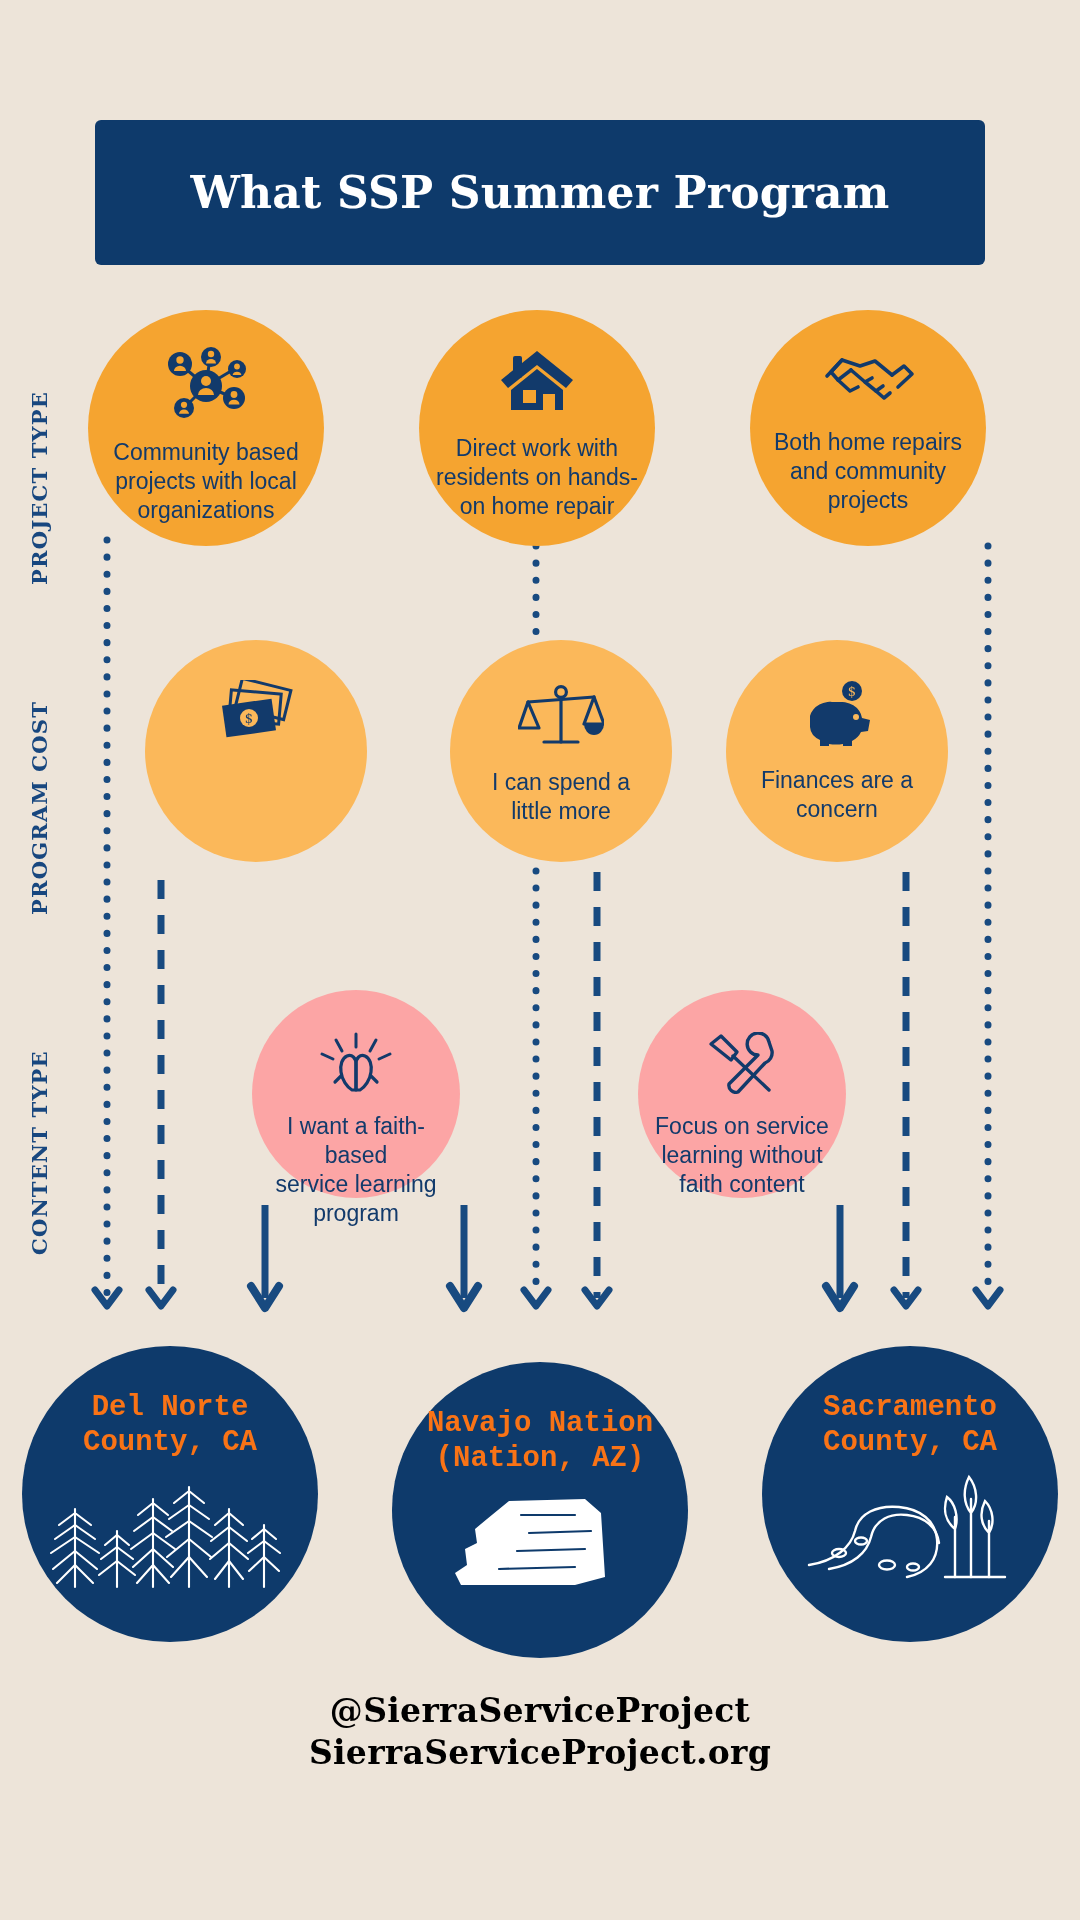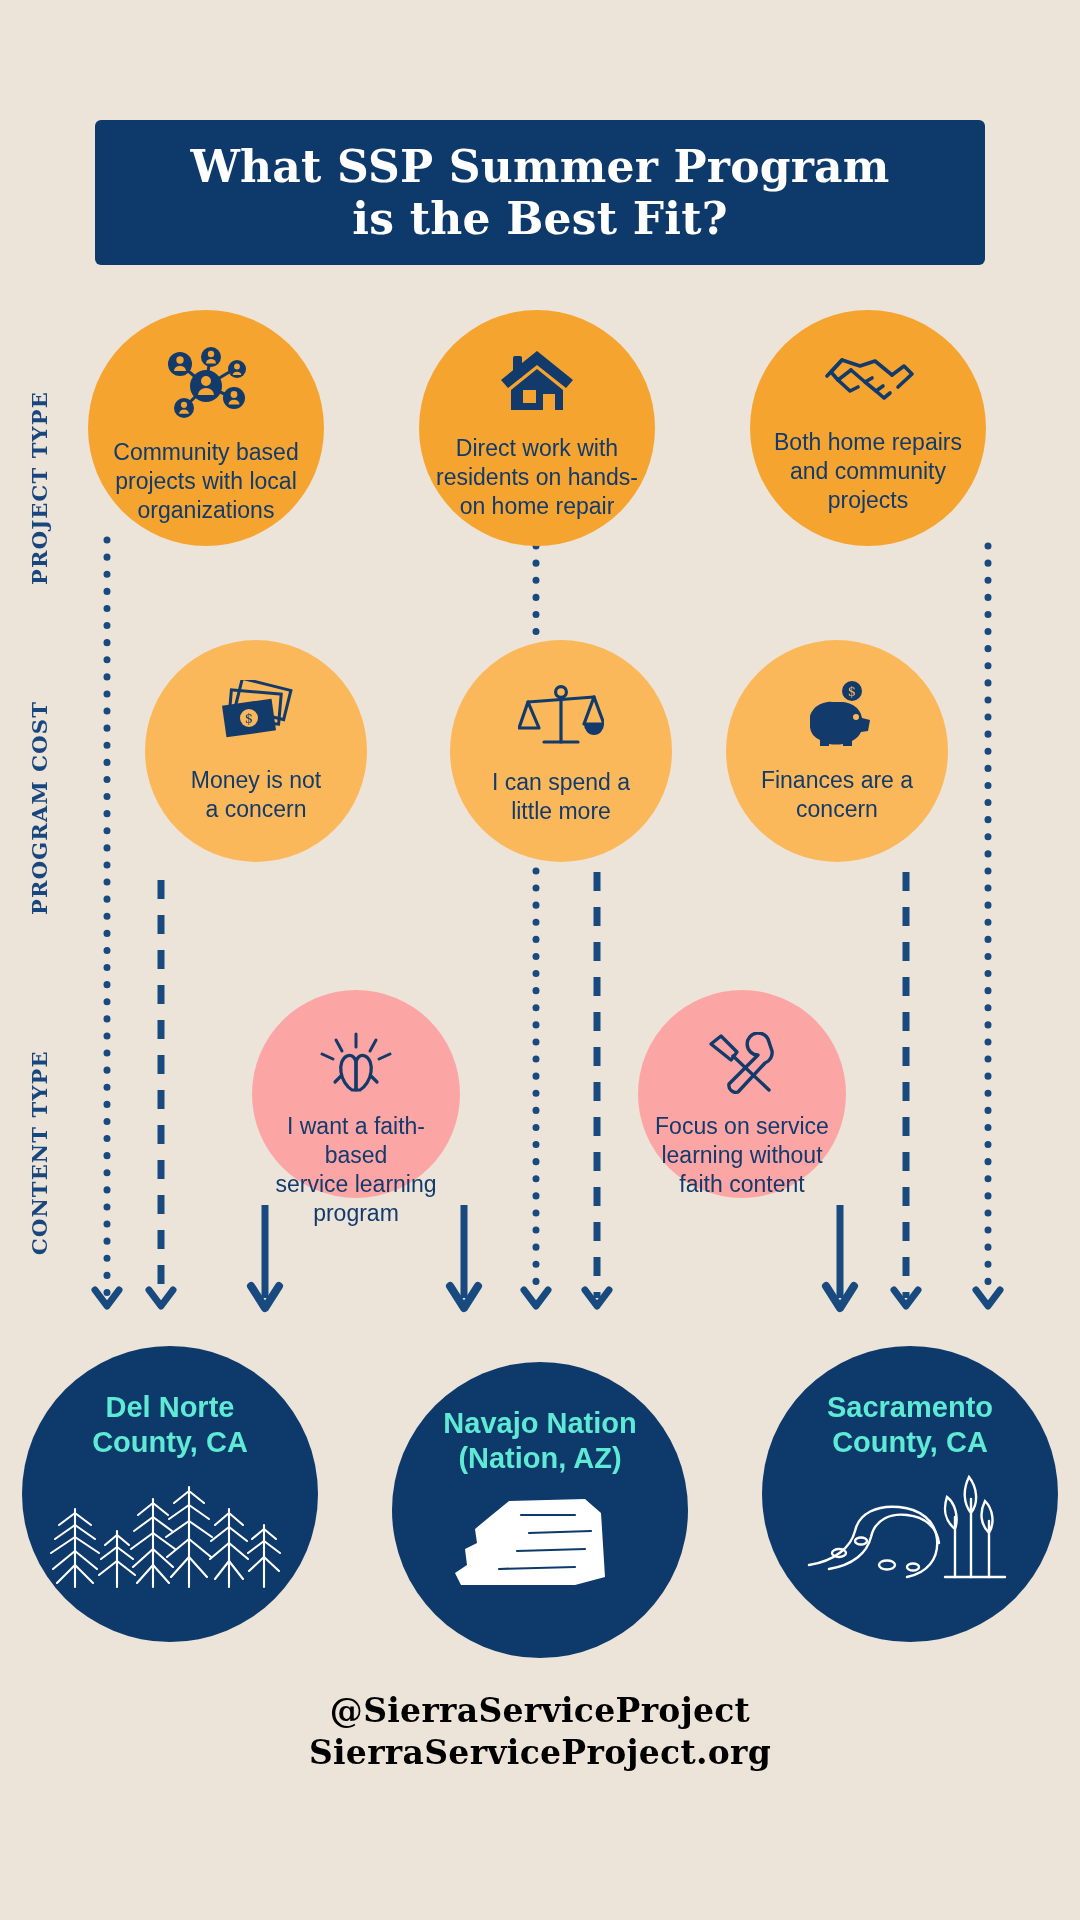--- a/index.html
+++ b/index.html
@@ -97,22 +97,22 @@
     border-radius:50%;
     background:#0E3A6B;
     display:flex;flex-direction:column;
     align-items:center;justify-content:flex-start;
     padding-top:44px;box-sizing:border-box;
   }
   #res-0{left:22px;top:1346px;}
   #res-1{left:392px;top:1362px;}
   #res-2{left:762px;top:1346px;}
   .result .rtext{
-    color:#5eead4;
-    font-family:Liberation Sans, sans-serif;
+    color:#f97316;
+    font-family:Liberation Mono, monospace;
     font-weight:bold;
     font-size:29px;
     line-height:1.22;
     text-align:center;
     padding:0 18px;
   }
   .result .rart{margin-top:8px;}
 
   
   .footer{
@@ -129,21 +129,20 @@
   }
 </style>
 </head>
 <body>
 
 <div class="stage">
 
   <div class="header">
     <div class="header-title">
       <span>What SSP Summer Program</span><br>
-      <span>is the Best Fit?</span>
     </div>
   </div>
 
   <div class="vlabel" id="vlabel-0">PROJECT TYPE</div>
   <div class="vlabel" id="vlabel-1">PROGRAM COST</div>
   <div class="vlabel" id="vlabel-2">CONTENT TYPE</div>
 
   <svg class="conn" width="1080" height="1920" style="left:0;top:0">
     <defs>
       <marker id="ah" markerWidth="12" markerHeight="12" refX="4" refY="6" orient="auto" markerUnits="strokeWidth">
@@ -275,24 +274,20 @@
       <svg width="80" height="66" viewBox="0 0 80 66">
         <g stroke="#123A6B" stroke-width="3" fill="none">
           <rect x="22" y="4" width="50" height="30" transform="rotate(14 47 19)"></rect>
           <rect x="14" y="12" width="50" height="30" transform="rotate(5 39 27)"></rect>
         </g>
         <rect x="8" y="22" width="50" height="32" transform="rotate(-8 33 38)" fill="#123A6B"></rect>
         <circle cx="33" cy="38" r="9" fill="#FBB85A"></circle>
         <text x="33" y="43" font-family="DejaVu Serif, serif" font-size="13" fill="#123A6B" text-anchor="middle">$</text>
       </svg>
     </span>
-    <div class="ctext">
-      <span>Money is not</span><br>
-      <span>a concern</span>
-    </div>
   </div>
 
   <div class="circ r2" id="c-r2-1">
     <span class="cicon">
       <svg width="86" height="68" viewBox="0 0 86 68">
         <g fill="none" stroke="#123A6B" stroke-width="3.2" stroke-linecap="round" stroke-linejoin="round">
           <line x1="43" y1="12" x2="43" y2="62"></line>
           <line x1="26" y1="62" x2="60" y2="62"></line>
           <line x1="10" y1="22" x2="76" y2="17"></line>
           <path d="M10,22 L1,48 L21,48 Z"></path>

